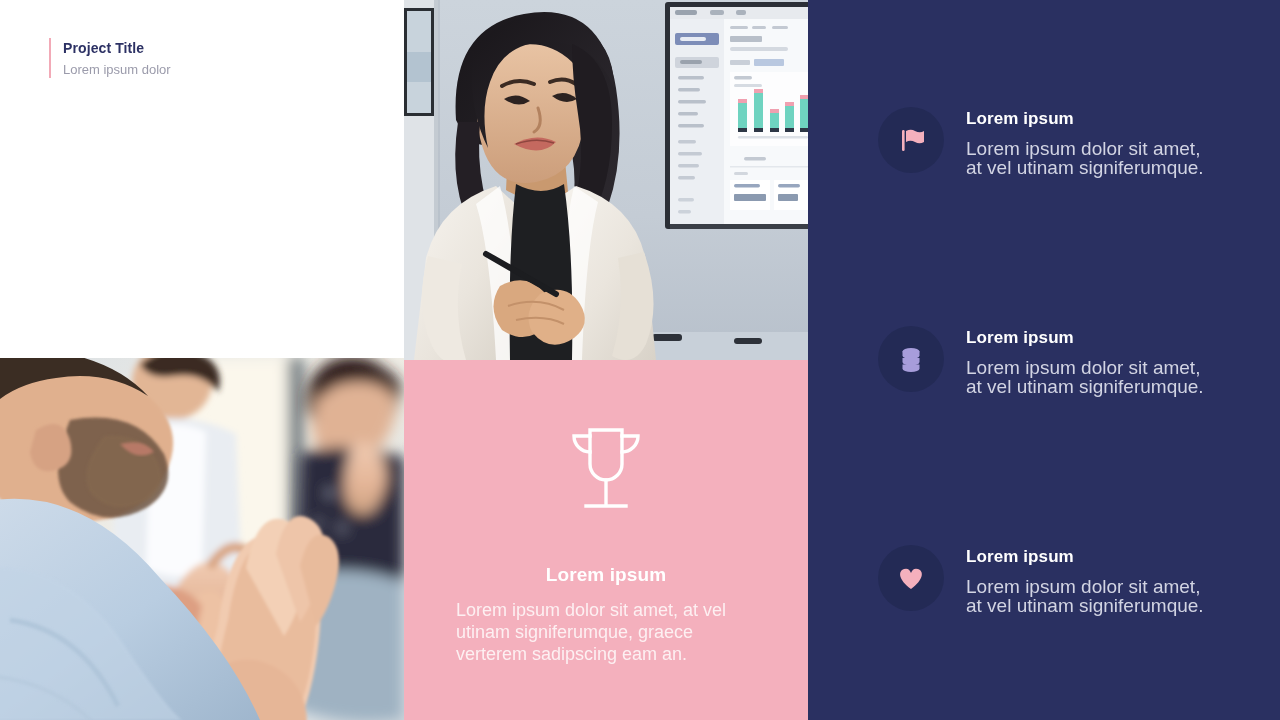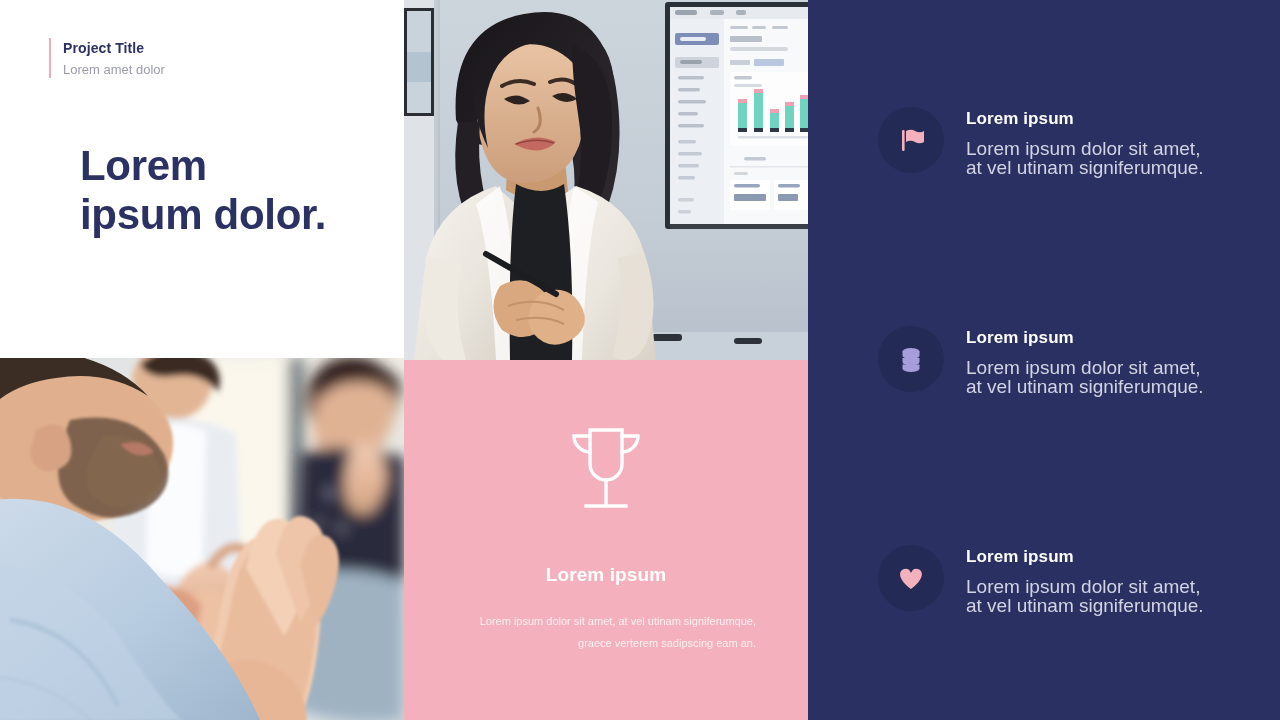--- a/index.html
+++ b/index.html
@@ -35,22 +35,22 @@
   
   .pink-card {
     position:absolute; left:404px; top:360px; width:404px; height:360px;
     background:#f4b0bd; display:flex; flex-direction:column; align-items:center;
   }
   .trophy-wrap { margin-top:66px; }
   .pink-heading {
     margin-top:48px; font-size:19px; font-weight:bold; color:#ffffff; letter-spacing:.1px;
   }
   .pink-body {
-    margin-top:24px; width:300px; text-align:right;
-    font-size:11px; line-height:22px; color:#fdf0f2;
+    margin-top:13px; width:300px; text-align:left;
+    font-size:18px; line-height:22px; color:#fdf0f2;
   }
 
   
   .navy-panel {
     position:absolute; left:808px; top:0; width:472px; height:720px;
     background:#2a3061;
   }
   .feature { position:absolute; left:70px; display:flex; gap:22px; align-items:flex-start; }
   .feature-0 { top:107px; }
   .feature-1 { top:326px; }
@@ -69,26 +69,22 @@
 </head>
 <body>
 
 <div class="slide">
 
   <div class="left-top">
     <div class="eyebrow">
       <div class="eyebrow-bar"></div>
       <div class="eyebrow-txt">
         <div class="project-title">Project Title</div>
-        <div class="project-sub">Lorem amet dolor</div>
-      </div>
-    </div>
-    <div class="headline">
-      <div>Lorem</div>
-      <div>ipsum dolor.</div>
+        <div class="project-sub">Lorem ipsum dolor</div>
+      </div>
     </div>
   </div>
 
   <div class="photo-applause">
     <svg width="404" height="362" viewBox="0 0 404 362" preserveAspectRatio="xMidYMid slice">
       <defs>
         <linearGradient id="bgWin" x1="0" y1="0" x2="1" y2="1">
           <stop offset="0%" stop-color="#d9dfe4"></stop>
           <stop offset="45%" stop-color="#f2efe6"></stop>
           <stop offset="100%" stop-color="#cfd6da"></stop>

